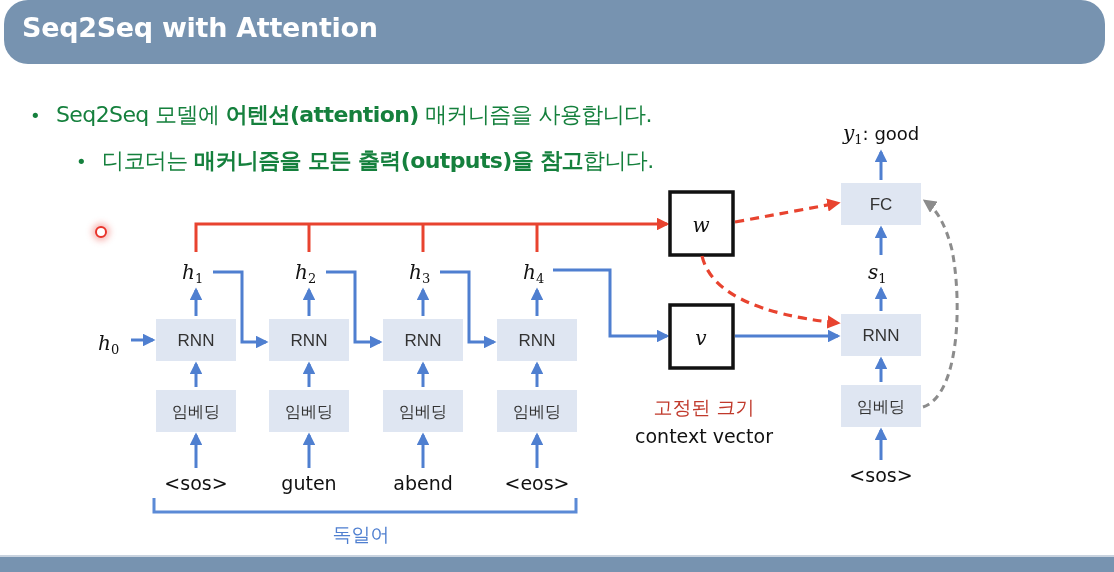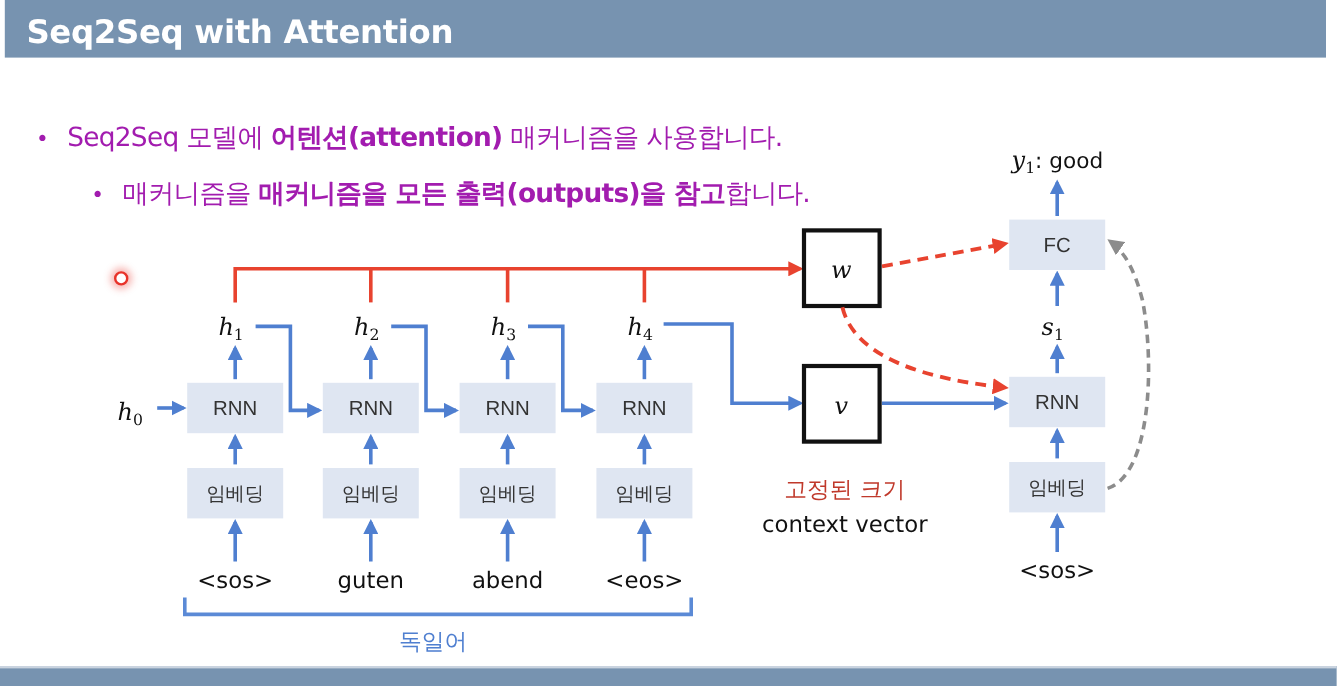--- a/index.html
+++ b/index.html
@@ -2,34 +2,35 @@
 <html><head>
 <meta charset="utf-8">
 <style>
   html, body { margin: 0; padding: 0; }
   body {
     width: 1114px; height: 572px; position: relative; overflow: hidden;
     background: #ffffff;
     font-family: "DejaVu Sans", "Liberation Sans", sans-serif;
   }
   .header {
-    position: absolute; left: 4px; top: 0; width: 1101px; height: 48px;
+    position: absolute; left: 4px; top: 0; width: 1101px; height: 64px;
     background: #7793b0;
+    border-radius: 24px;
   }
   .header-title {
     position: absolute; left: 18px; top: 12px;
     color: #ffffff; font-size: 27px; font-weight: bold; letter-spacing: -0.3px;
     font-family: "DejaVu Sans", sans-serif;
   }
   .footer {
     position: absolute; left: 0; top: 555px; width: 1114px; height: 17px;
     background: #7793b0; border-top: 2px solid #c9d3df;
   }
   .bullet {
-    position: absolute; color: #a21caf; font-size: 22px; white-space: nowrap;
+    position: absolute; color: #15803d; font-size: 22px; white-space: nowrap;
     font-family: "DejaVu Sans", sans-serif; letter-spacing: -0.6px;
   }
   .bullet .dot { display: inline-block; width: 26px; font-size: 18px; }
   .bullet b { font-weight: bold; }
   .b1 { left: 30px; top: 100px; }
   .b2 { left: 76px; top: 146px; }
   .laser {
     position: absolute; left: 95px; top: 226px; width: 8px; height: 8px;
     border-radius: 50%; border: 2px solid #e8332a; background: #fff;
     box-shadow: 0 0 6px 3px rgba(232,51,42,0.35);
@@ -46,21 +47,21 @@
 <body>
 
 <div class="header">
   <div class="header-title">Seq2Seq with Attention</div>
 </div>
 
 <div class="bullet b1">
   <span class="dot">•</span><span>Seq2Seq 모델에 </span><b>어텐션(attention)</b><span> 매커니즘을 사용합니다.</span>
 </div>
 <div class="bullet b2">
-  <span class="dot">•</span><span>매커니즘을 </span><b>매커니즘을 모든 출력(outputs)을 참고</b><span>합니다.</span>
+  <span class="dot">•</span><span>디코더는 </span><b>매커니즘을 모든 출력(outputs)을 참고</b><span>합니다.</span>
 </div>
 
 <div class="laser"></div>
 
 <svg class="diagram" width="1114" height="572" viewBox="0 0 1114 572">
   <defs>
     <marker id="ab" viewBox="0 0 10 10" refX="8" refY="5" markerWidth="4.2" markerHeight="4.2" orient="auto">
       <path d="M0,0 L10,5 L0,10 z" fill="#4f7fd0"></path>
     </marker>
     <marker id="ar" viewBox="0 0 10 10" refX="8" refY="5" markerWidth="4.2" markerHeight="4.2" orient="auto">

